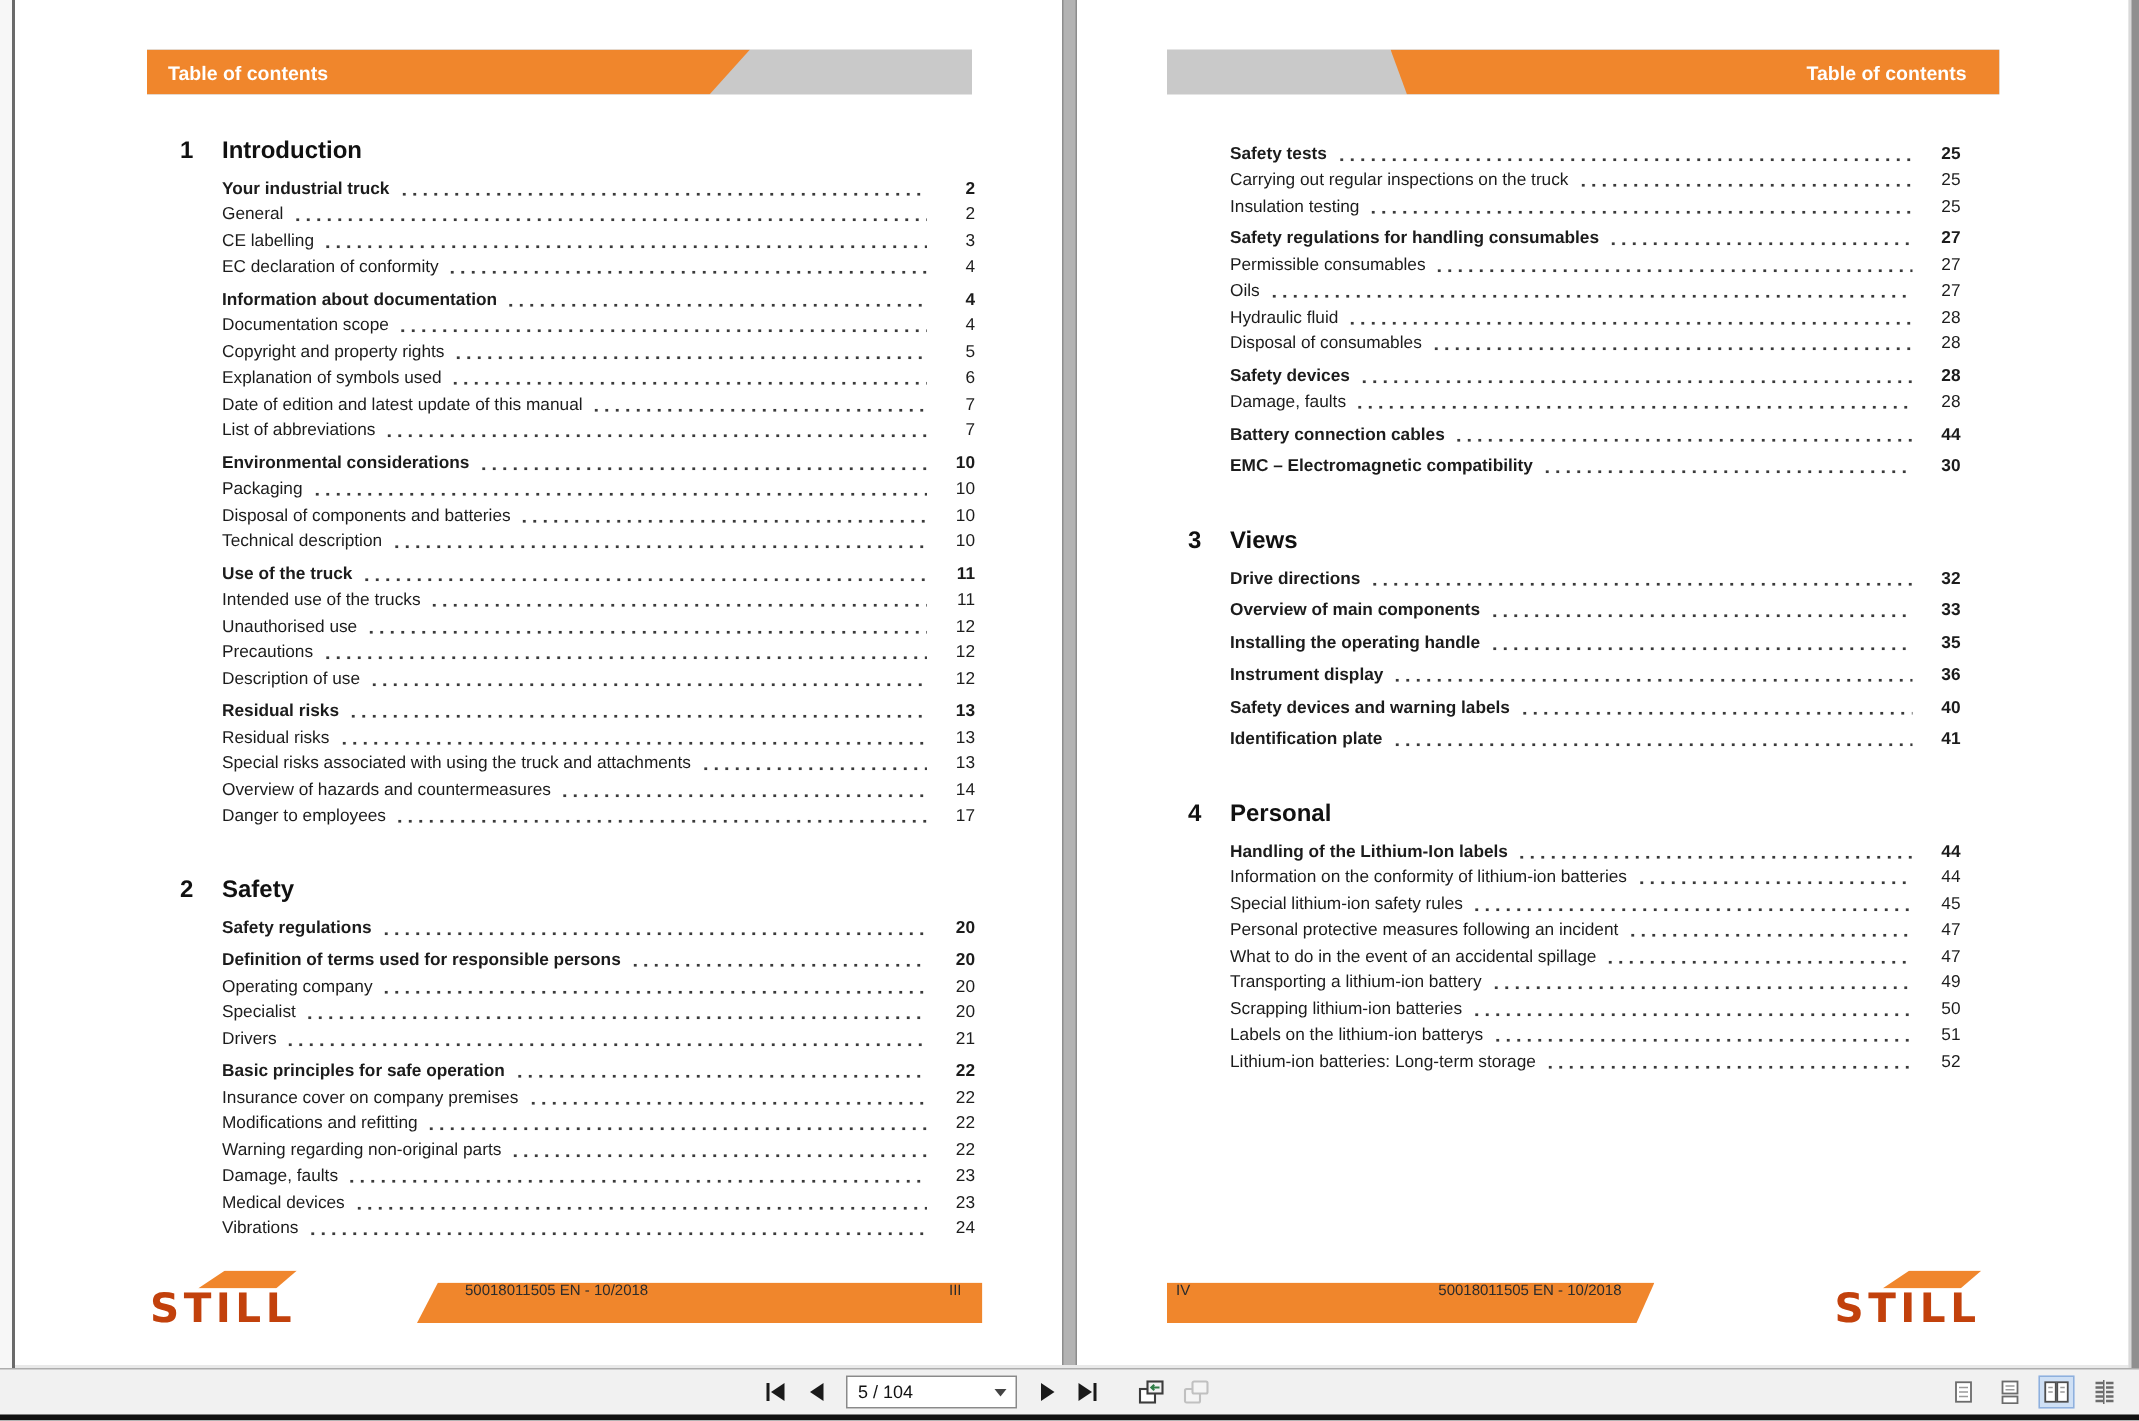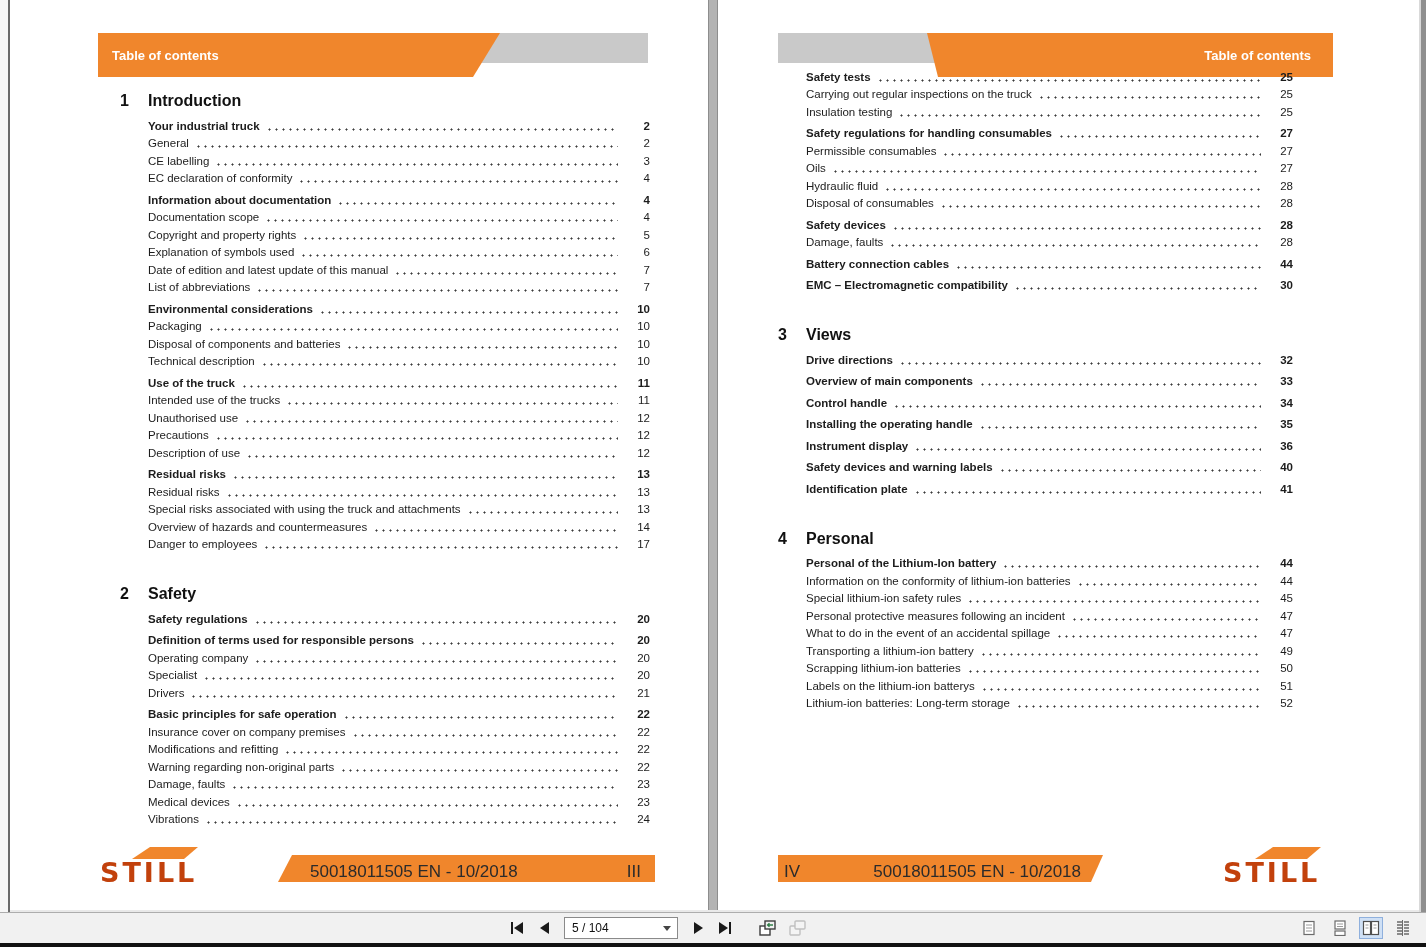--- a/index.html
+++ b/index.html
@@ -21,46 +21,46 @@
   .page-divider{position:absolute;left:708px;top:0;width:10px;height:910px;background:#b3b3b3;
     border-left:1px solid #8d8d8d;border-right:1px solid #8d8d8d;box-sizing:border-box;}
   .scrollbar{position:absolute;right:0;top:0;width:7px;height:912px;background:#d9d9d9;}
   .scroll-thumb{position:absolute;right:0;top:0;width:5px;height:912px;background:#8f8f8f;}
 
   
   .header-bar{position:absolute;top:33px;height:30px;}
   .page.left .header-bar{left:88px;width:550px;}
   .page.right .header-bar{left:60px;width:555px;}
   .header-gray{position:absolute;inset:0;background:var(--bar-gray);}
-  .header-orange{position:absolute;top:0;height:44px;background:var(--orange);
+  .header-orange{position:absolute;top:0;height:30px;background:var(--orange);
     display:flex;align-items:center;box-sizing:border-box;color:#ffffff;font-weight:bold;font-size:13px;}
   .page.left .header-orange{left:0;width:402px;clip-path:polygon(0 0,100% 0,calc(100% - 27px) 100%,0 100%);padding-left:14px;}
   .page.right .header-orange{right:0;width:406px;clip-path:polygon(0 0,100% 0,100% 100%,11px 100%);
     justify-content:flex-end;padding-right:22px;}
 
   
   .toc{position:absolute;top:63px;}
   .page.left .toc{left:138px;width:502px;padding-top:28px;}
-  .page.right .toc{left:88px;width:487px;}
+  .page.right .toc{left:102px;width:487px;padding-top:26px;}
   .chapter{margin-top:32px;}
   .chapter:first-child{margin-top:0;}
   .chapter-heading{position:relative;font-size:16px;font-weight:bold;color:#111;line-height:20px;margin-bottom:5px;}
   .chapter-number{position:absolute;left:-28px;top:0;}
   .entry{display:flex;align-items:flex-end;height:17.5px;font-size:11.5px;color:var(--ink);}
   .entry.bold{font-weight:bold;margin-top:4px;}
   .entry-label{white-space:nowrap;line-height:15px;}
   .dots{flex:1;height:3px;margin:0 6px 3px 6px;
     background-image:radial-gradient(circle,#3a3a3a 0.9px,transparent 1.15px);
     background-size:7px 3px;background-position:0 50%;background-repeat:repeat-x;}
   .pnum{flex:none;width:26px;text-align:right;line-height:15px;}
 
   
   .footer-bar{position:absolute;bottom:28px;height:27px;background:var(--orange);
-    display:flex;align-items:flex-end;justify-content:space-between;box-sizing:border-box;
-    font-size:17px;color:#2b2b2b;}
+    display:flex;align-items:flex-start;justify-content:space-between;box-sizing:border-box;
+    font-size:10px;color:#2b2b2b;}
   .page.left .footer-bar{left:268px;width:377px;clip-path:polygon(14px 0,100% 0,100% 100%,0 100%);padding:0 14px 0 32px;}
   .page.right .footer-bar{left:60px;width:325px;clip-path:polygon(0 0,100% 0,calc(100% - 12px) 100%,0 100%);padding:0 22px 0 6px;}
   .logo{position:absolute;bottom:24px;width:112px;}
   .page.left .logo{left:90px;}
   .page.right .logo{right:84px;}
   .logo-flag{width:66px;height:12px;background:var(--orange);
     clip-path:polygon(18px 0,100% 0,calc(100% - 14px) 100%,0 100%);margin-left:32px;margin-bottom:1px;}
   .logo-word{font-family:"DejaVu Sans",sans-serif;font-size:27px;font-weight:800;letter-spacing:3px;color:#c2410c;line-height:26px;}
 
   
@@ -375,25 +375,20 @@
             <span class="entry-label">Drive directions</span>
             <span class="dots"></span>
             <span class="pnum">32</span>
           </div>
           <div class="entry bold">
             <span class="entry-label">Overview of main components</span>
             <span class="dots"></span>
             <span class="pnum">33</span>
           </div>
           <div class="entry bold">
-            <span class="entry-label">Control handle</span>
-            <span class="dots"></span>
-            <span class="pnum">34</span>
-          </div>
-          <div class="entry bold">
             <span class="entry-label">Installing the operating handle</span>
             <span class="dots"></span>
             <span class="pnum">35</span>
           </div>
           <div class="entry bold">
             <span class="entry-label">Instrument display</span>
             <span class="dots"></span>
             <span class="pnum">36</span>
           </div>
           <div class="entry bold">
@@ -403,21 +398,21 @@
           </div>
           <div class="entry bold">
             <span class="entry-label">Identification plate</span>
             <span class="dots"></span>
             <span class="pnum">41</span>
           </div>
         </div>
         <div class="chapter">
           <div class="chapter-heading"><span class="chapter-number">4</span><span>Personal</span></div>
           <div class="entry bold">
-            <span class="entry-label">Personal of the Lithium-Ion battery</span>
+            <span class="entry-label">Handling of the Lithium-Ion labels</span>
             <span class="dots"></span>
             <span class="pnum">44</span>
           </div>
           <div class="entry">
             <span class="entry-label">Information on the conformity of lithium-ion batteries</span>
             <span class="dots"></span>
             <span class="pnum">44</span>
           </div>
           <div class="entry">
             <span class="entry-label">Special lithium-ion safety rules</span>

